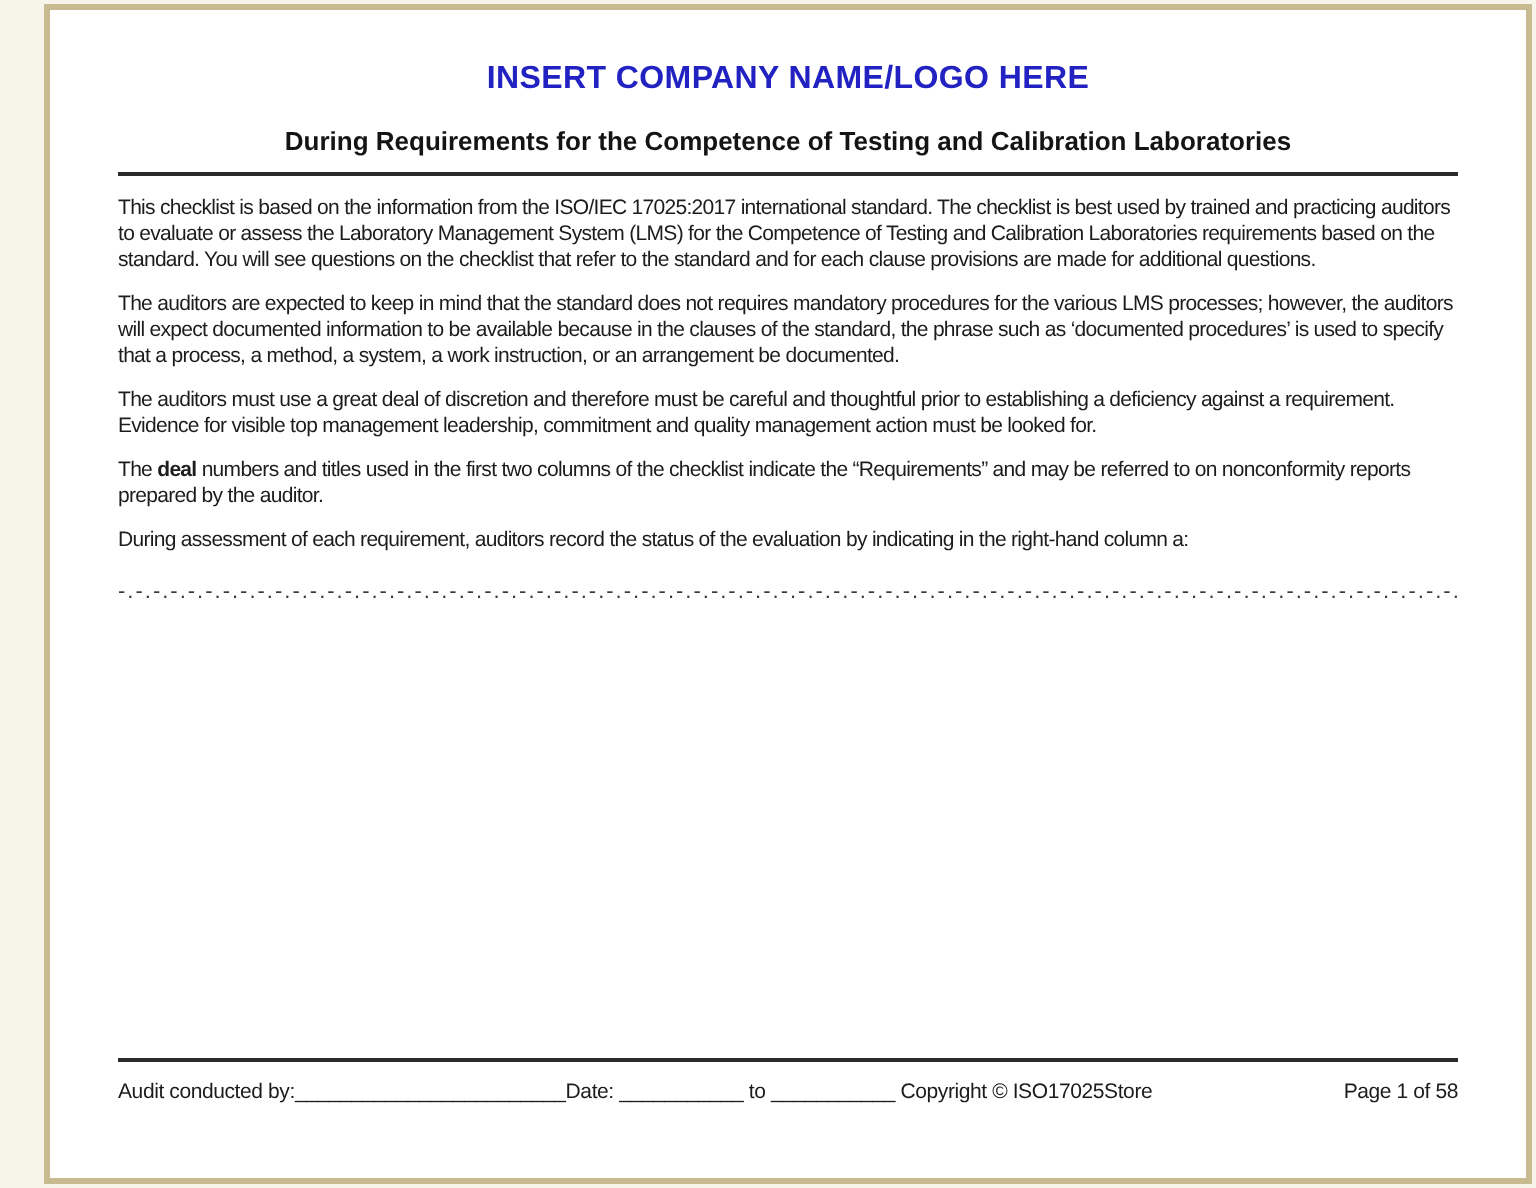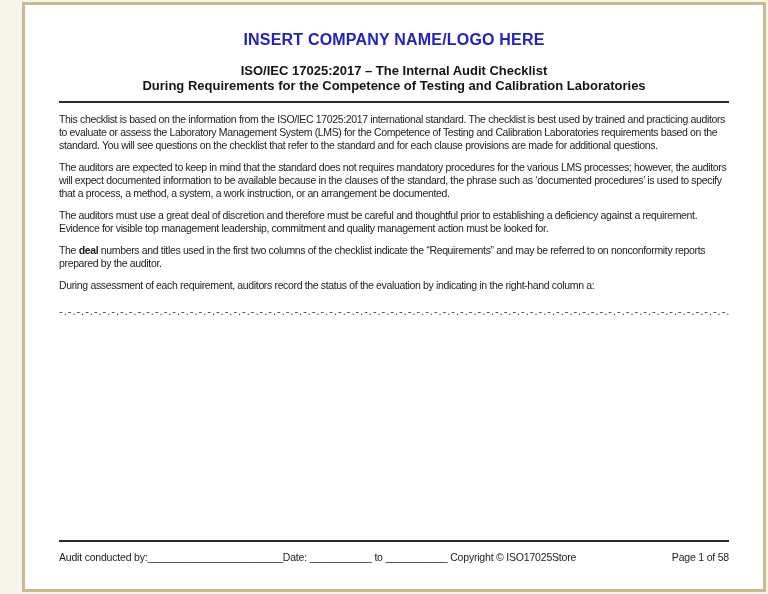--- a/index.html
+++ b/index.html
@@ -61,42 +61,41 @@
     margin-top: 14px;
     white-space: nowrap;
     overflow: hidden;
     font-size: 11px;
     line-height: 11px;
     letter-spacing: 1px;
     color: #3a3a3a;
   }
   footer {
     margin-top: auto;
-    padding-bottom: 26px;
+    padding-bottom: 37px;
   }
   .footer-rule { margin-bottom: 9px; }
   .footer-row {
     display: flex;
     align-items: baseline;
     font-size: 10.5px;
     letter-spacing: -0.2px;
     color: #1c1c1c;
     white-space: pre;
   }
   .page-num { margin-left: auto; }
   b { font-weight: bold; }
 </style>
 </head>
 <body>
 
 <div class="page-frame">
 
   <header>
     <div class="company-header">INSERT COMPANY NAME/LOGO HERE</div>
-    <div class="doc-title">ISO/IEC 17025:2017 – The Internal Audit Checklist</div>
     <div class="doc-title">During Requirements for the Competence of Testing and Calibration Laboratories</div>
     <hr class="rule header-rule">
   </header>
 
   <main class="body-copy">
     <p>This checklist is based on the information from the ISO/IEC 17025:2017 international standard. The checklist is best used by trained and practicing auditors to evaluate or assess the Laboratory Management System (LMS) for the Competence of Testing and Calibration Laboratories requirements based on the standard. You will see questions on the checklist that refer to the standard and for each clause provisions are made for additional questions.</p>
     <p>The auditors are expected to keep in mind that the standard does not requires mandatory procedures for the various LMS processes; however, the auditors will expect documented information to be available because in the clauses of the standard, the phrase such as ‘documented procedures’ is used to specify that a process, a method, a system, a work instruction, or an arrangement be documented.</p>
     <p>The auditors must use a great deal of discretion and therefore must be careful and thoughtful prior to establishing a deficiency against a requirement.  Evidence for visible top management leadership, commitment and quality management action must be looked for.</p>
     <p><span>The </span><b>deal</b><span> numbers and titles used in the first two columns of the checklist indicate the “Requirements” and may be referred to on nonconformity reports prepared by the auditor.</span></p>
     <p>During assessment of each requirement, auditors record the status of the evaluation by indicating in the right-hand column a:</p>

